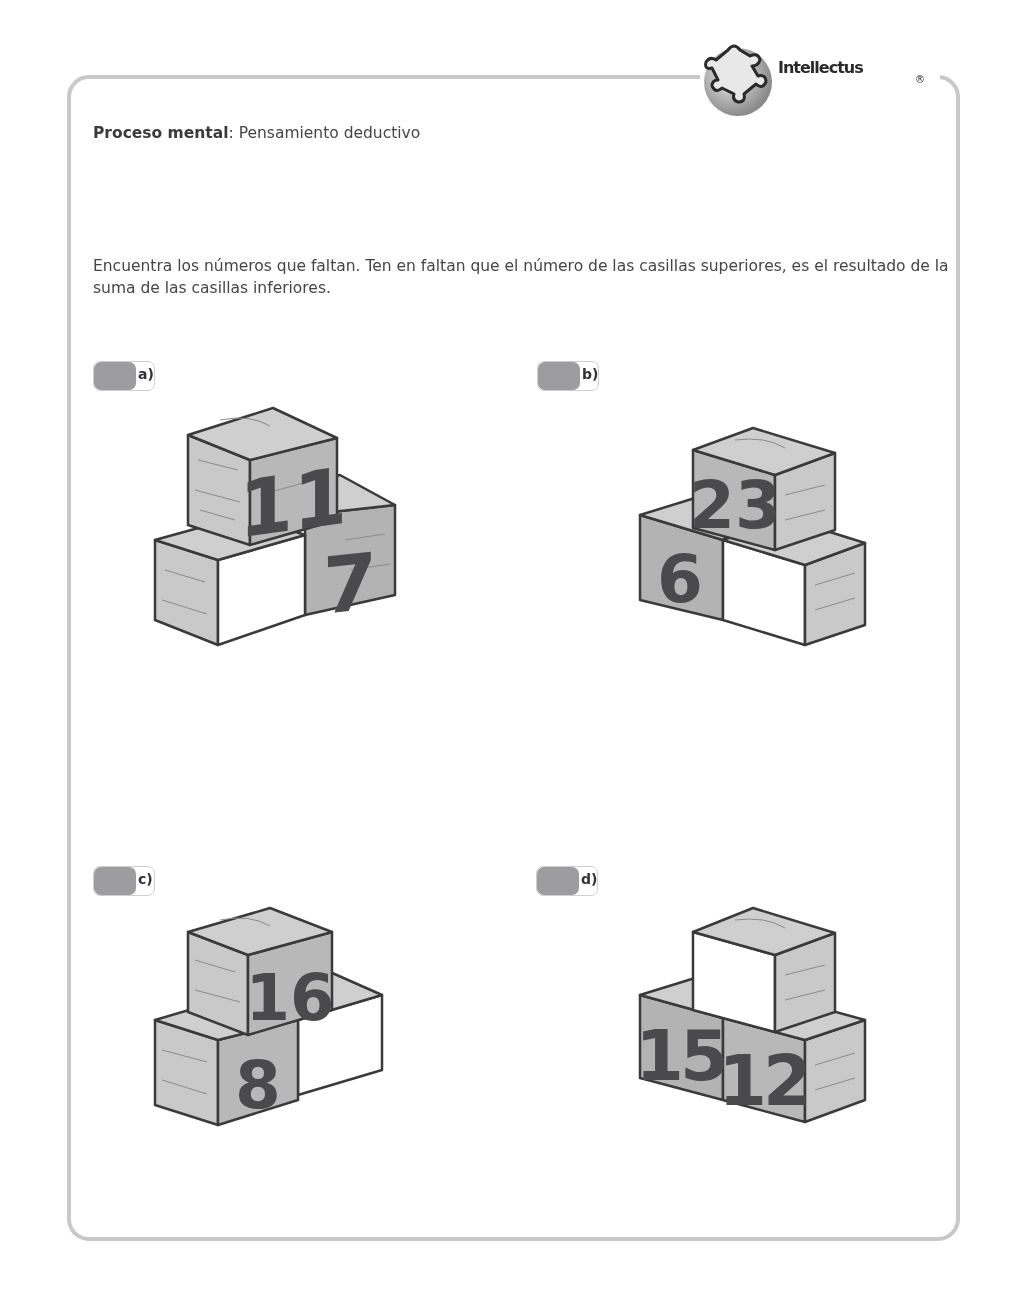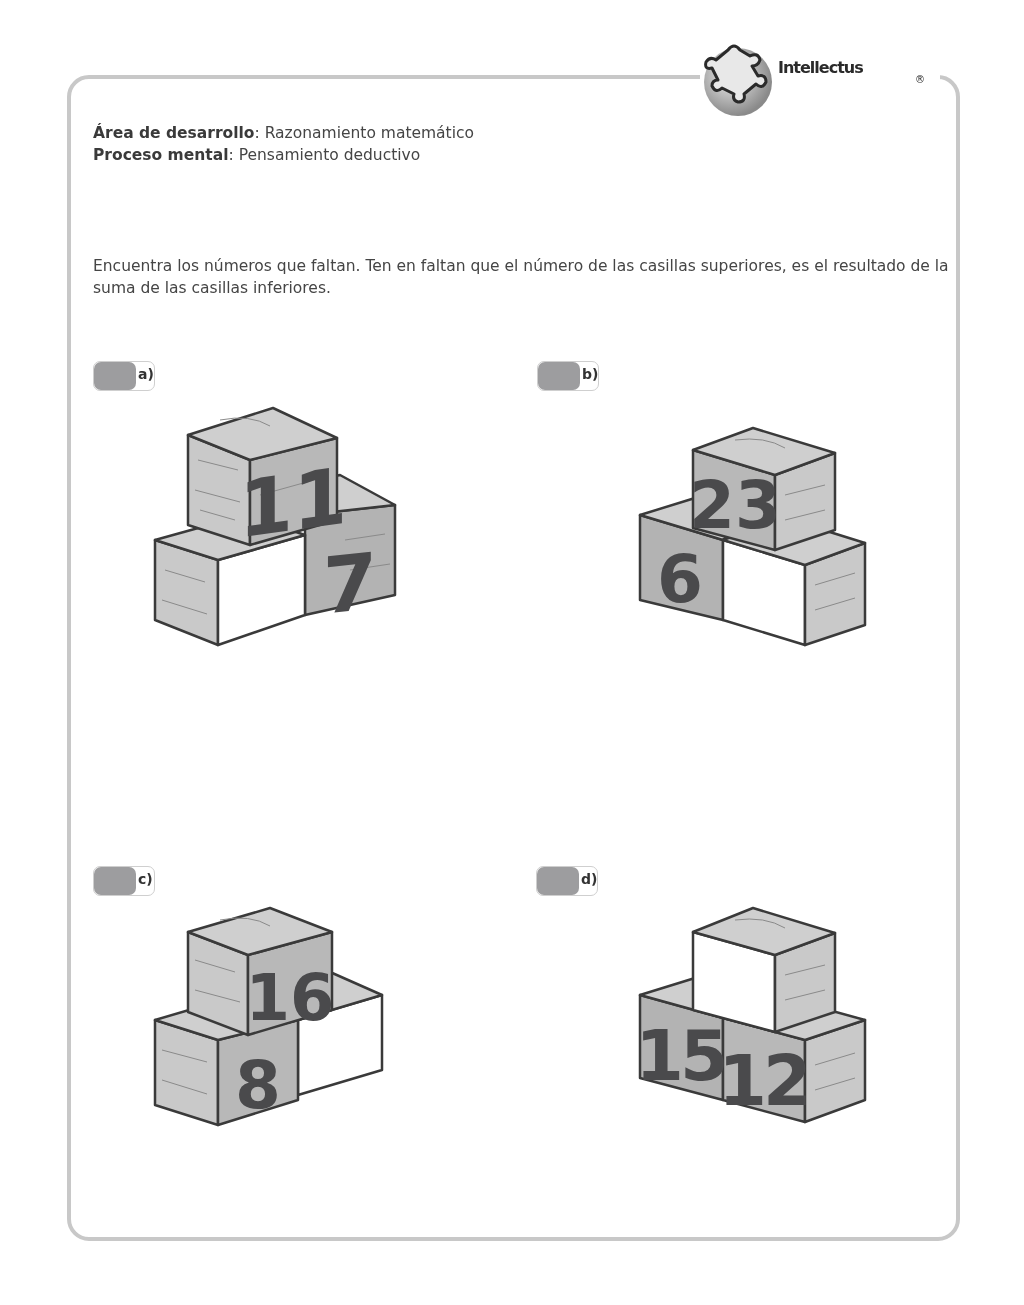--- a/index.html
+++ b/index.html
@@ -34,21 +34,20 @@
       </radialGradient>
     </defs>
     <circle cx="38" cy="44" r="34" fill="url(#lg)"></circle>
     <path d="M28 12 q6 -8 12 0 l10 6 q8 -4 10 4 q-2 6 -8 6 l6 10 q8 -2 8 6 q-4 8 -10 2 l-12 10 q2 8 -6 8 q-6 -2 -4 -8 l-12 -6 q-6 6 -10 -2 q0 -6 6 -6 l-6 -12 q-8 2 -6 -6 q4 -6 10 -2 z" fill="#e8e8e8" stroke="#2a2a2a" stroke-width="3" stroke-linejoin="round"></path>
   </svg>
   <span class="logo-text">Intellectus</span>
   <span class="logo-reg">®</span>
 </div>
 
 <div class="meta">
-  <div><b>Área de desarrollo</b><span>: </span><span>Razonamiento matemático</span></div>
   <div><b>Proceso mental</b><span>: </span><span>Pensamiento deductivo</span></div>
 </div>
 
 <div class="instr">Encuentra los números que faltan. Ten en faltan que el número de las casillas superiores, es el resultado de la suma de las casillas inferiores.</div>
 
 <div class="badge" style="left:93px;top:361px">
     <div class="fill"></div>
     <span class="lbl">a)</span>
   </div>
 <div class="badge" style="left:537px;top:361px">

